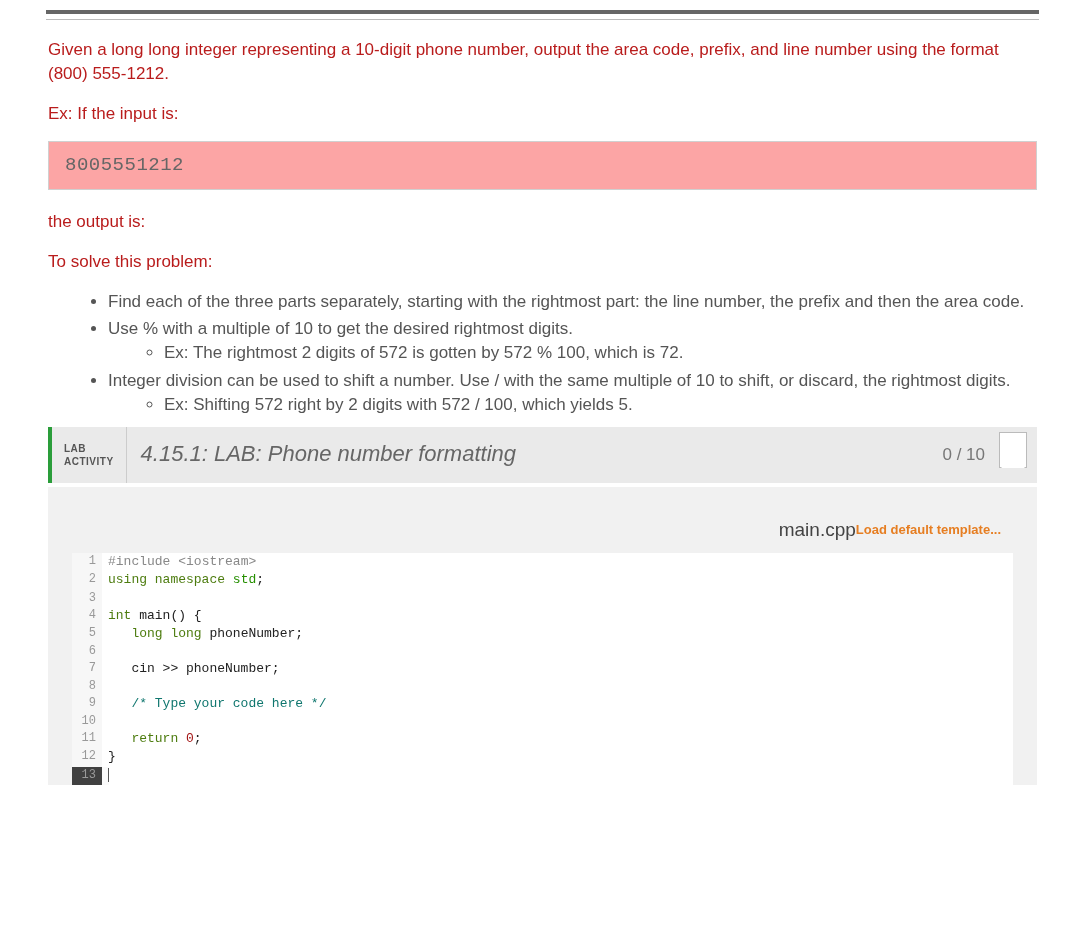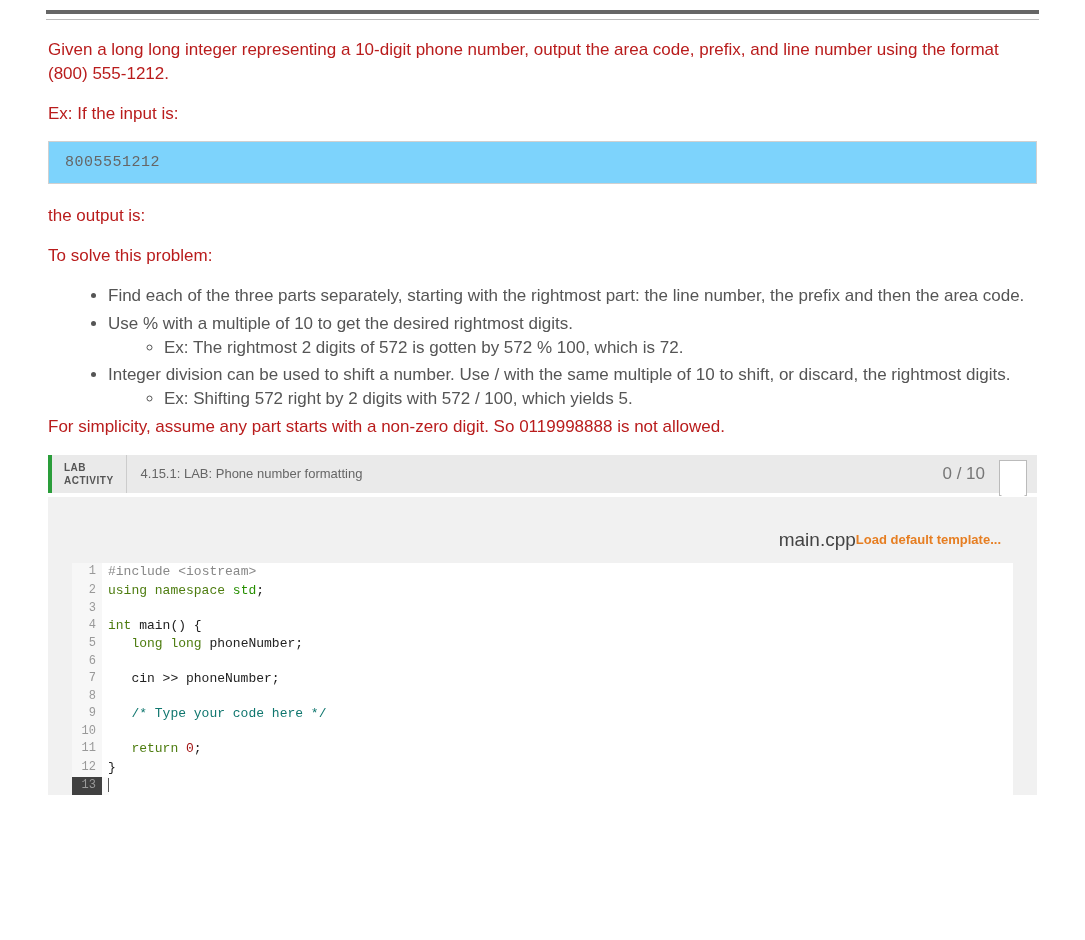--- a/index.html
+++ b/index.html
@@ -16,60 +16,61 @@
     height: 10px;
     border-top: 4px solid #666;
     border-bottom: 1px solid #bbb;
     margin-bottom: 18px;
     margin-left: -2px;
     margin-right: -2px;
   }
   .problem p { margin-bottom: 16px; color: #b91c1c; font-size: 17px; }
   .codebox {
     border: 1px solid #d0d0d0;
-    background: #7dd3fc;
+    background: #fca5a5;
     padding: 10px 16px;
     font-family: "Courier New", Courier, monospace;
-    font-size: 15px;
+    font-size: 19px;
     color: #666;
     margin-bottom: 20px;
     letter-spacing: 0.5px;
   }
   ul.outer { list-style: disc; padding-left: 60px; }
   ul.outer > li { margin-bottom: 4px; color: #555; font-size: 17px; }
   ul.inner { list-style: circle; padding-left: 56px; }
   ul.inner > li { margin-bottom: 4px; }
   .lab-header {
     display: flex;
     align-items: stretch;
     background: #eaeaea;
     border-left: 4px solid #2a9d3a;
-    margin-top: 16px;
+    margin-top: 10px;
     position: relative;
-    height: 38px;
+    height: 56px;
   }
   .lab-badge {
     padding: 8px 12px;
     border-right: 1px solid #ccc;
     font-size: 10px;
     font-weight: bold;
     color: #555;
     letter-spacing: 0.5px;
     line-height: 1.3;
     display: flex;
     flex-direction: column;
     justify-content: center;
   }
   .lab-title {
     padding: 0 14px;
     color: #666;
-    font-size: 13px;
+    font-size: 22px;
     display: flex;
     align-items: center;
     flex: 1;
+    font-style: italic;
   }
   .lab-score {
     color: #777;
     font-size: 17px;
     padding-right: 10px;
     display: flex;
     align-items: center;
   }
   .ribbon {
     width: 28px;
@@ -159,21 +160,20 @@
         <li>Ex: The rightmost 2 digits of 572 is gotten by 572 % 100, which is 72.</li>
       </ul>
     </li>
     <li>
       <span>Integer division can be used to shift a number. Use / with the same multiple of 10 to shift, or discard, the rightmost digits.</span>
       <ul class="inner">
         <li>Ex: Shifting 572 right by 2 digits with 572 / 100, which yields 5.</li>
       </ul>
     </li>
   </ul>
-  <p>For simplicity, assume any part starts with a non-zero digit. So 0119998888 is not allowed.</p>
 </div>
 
 <div class="lab-header">
   <div class="lab-badge">
     <span>LAB</span>
     <span>ACTIVITY</span>
   </div>
   <div class="lab-title">4.15.1: LAB: Phone number formatting</div>
   <div class="lab-score">0 / 10</div>
   <div class="ribbon"></div>

